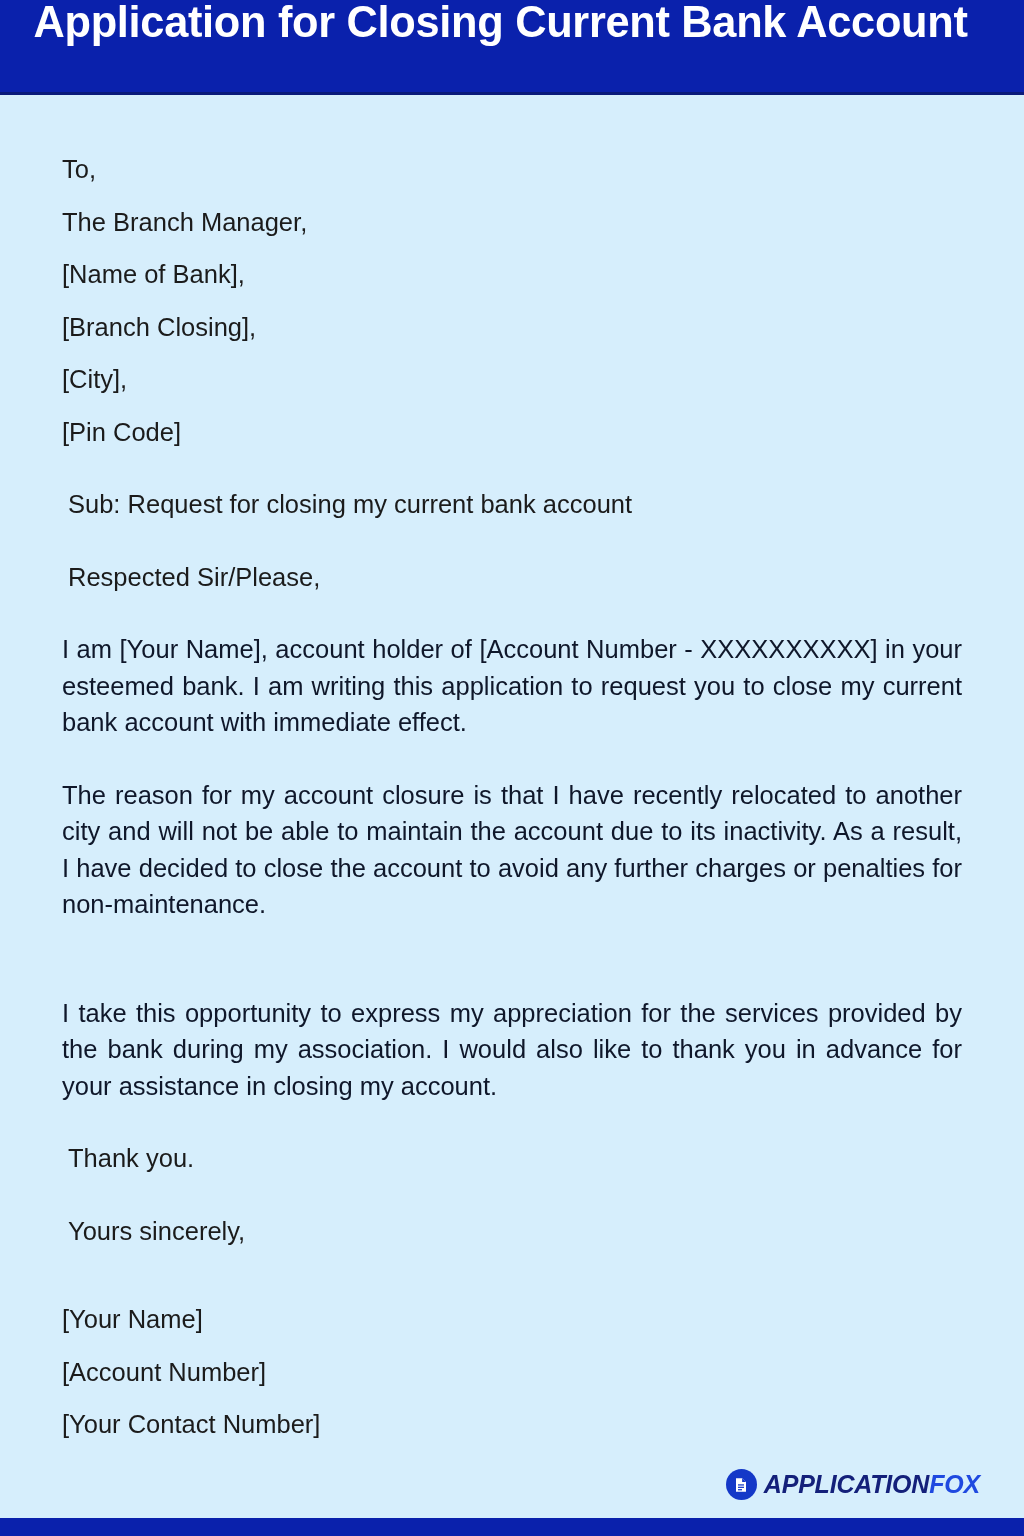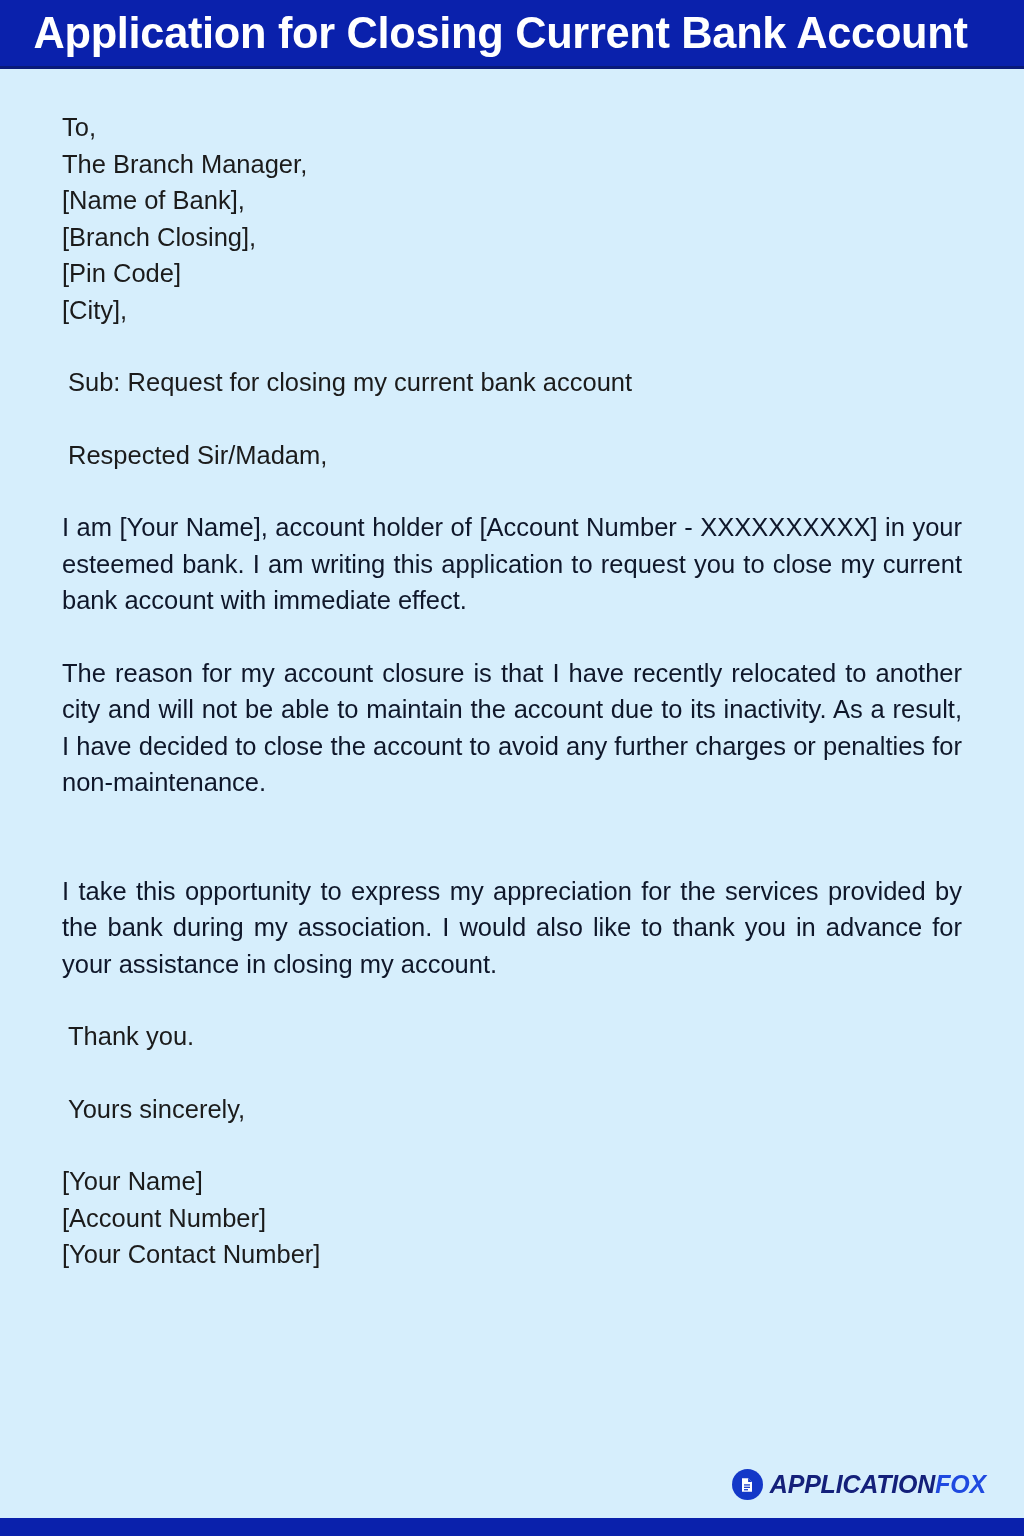--- a/index.html
+++ b/index.html
@@ -20,25 +20,25 @@
     width: 1024px;
     height: 1536px;
     background: #d6eefc;
     display: flex;
     flex-direction: column;
   }
 
   
   .header-bar {
     width: 100%;
-    height: 69px;
+    height: 95px;
     background: #0a21ac;
     border-bottom: 3px solid #0a1a7a;
     display: flex;
-    align-items: center;
+    align-items: flex-start;
     flex: 0 0 auto;
   }
 
   .header-title {
     color: #ffffff;
     font-family: "Liberation Sans Narrow", "Liberation Sans", sans-serif;
     font-size: 44px;
     font-weight: bold;
     letter-spacing: -0.3px;
     line-height: 1;
@@ -59,20 +59,21 @@
 
   .block {
     color: #1b1b1b;
     font-size: 25.5px;
     line-height: 36.5px;
     font-family: "Liberation Sans", sans-serif;
   }
 
   .addr-line {
     white-space: nowrap;
+    margin-top: 16px;
   }
 
   .spacer {
     height: 36px;
   }
 
   .para {
     color: #0f172a;
     font-size: 25.5px;
     line-height: 36.5px;
@@ -84,21 +85,21 @@
   .line-block {
     color: #1b1b1b;
     font-size: 25.5px;
     line-height: 36.5px;
     margin-left: 6px;
   }
 
   
   .logo {
     position: absolute;
-    right: 38px;
+    right: 44px;
     bottom: 18px;
     display: flex;
     align-items: center;
     gap: 7px;
   }
 
   .logo-mark {
     width: 31px;
     height: 31px;
     border-radius: 50%;
@@ -141,31 +142,31 @@
     <div class="header-title">Application for Closing Current Bank Account</div>
   </div>
 
   <div class="letter-body">
 
     <div class="block">
       <div class="addr-line">To,</div>
       <div class="addr-line">The Branch Manager,</div>
       <div class="addr-line">[Name of Bank],</div>
       <div class="addr-line">[Branch Closing],</div>
+      <div class="addr-line">[City],</div>
       <div class="addr-line">[Pin Code]</div>
-      <div class="addr-line">[City],</div>
     </div>
 
     <div class="spacer"></div>
 
     <div class="line-block">Sub: Request for closing my current bank account</div>
 
     <div class="spacer"></div>
 
-    <div class="line-block">Respected Sir/Madam,</div>
+    <div class="line-block">Respected Sir/Please,</div>
 
     <div class="spacer"></div>
 
     <div class="para">I am [Your Name], account holder of [Account Number - XXXXXXXXXX] in your esteemed bank. I am writing this application to request you to close my current bank account with immediate effect.</div>
 
     <div class="spacer"></div>
 
     <div class="para">The reason for my account closure is that I have recently relocated to another city and will not be able to maintain the account due to its inactivity. As a result, I have decided to close the account to avoid any further charges or penalties for non-maintenance.</div>
 
     <div class="spacer"></div>

